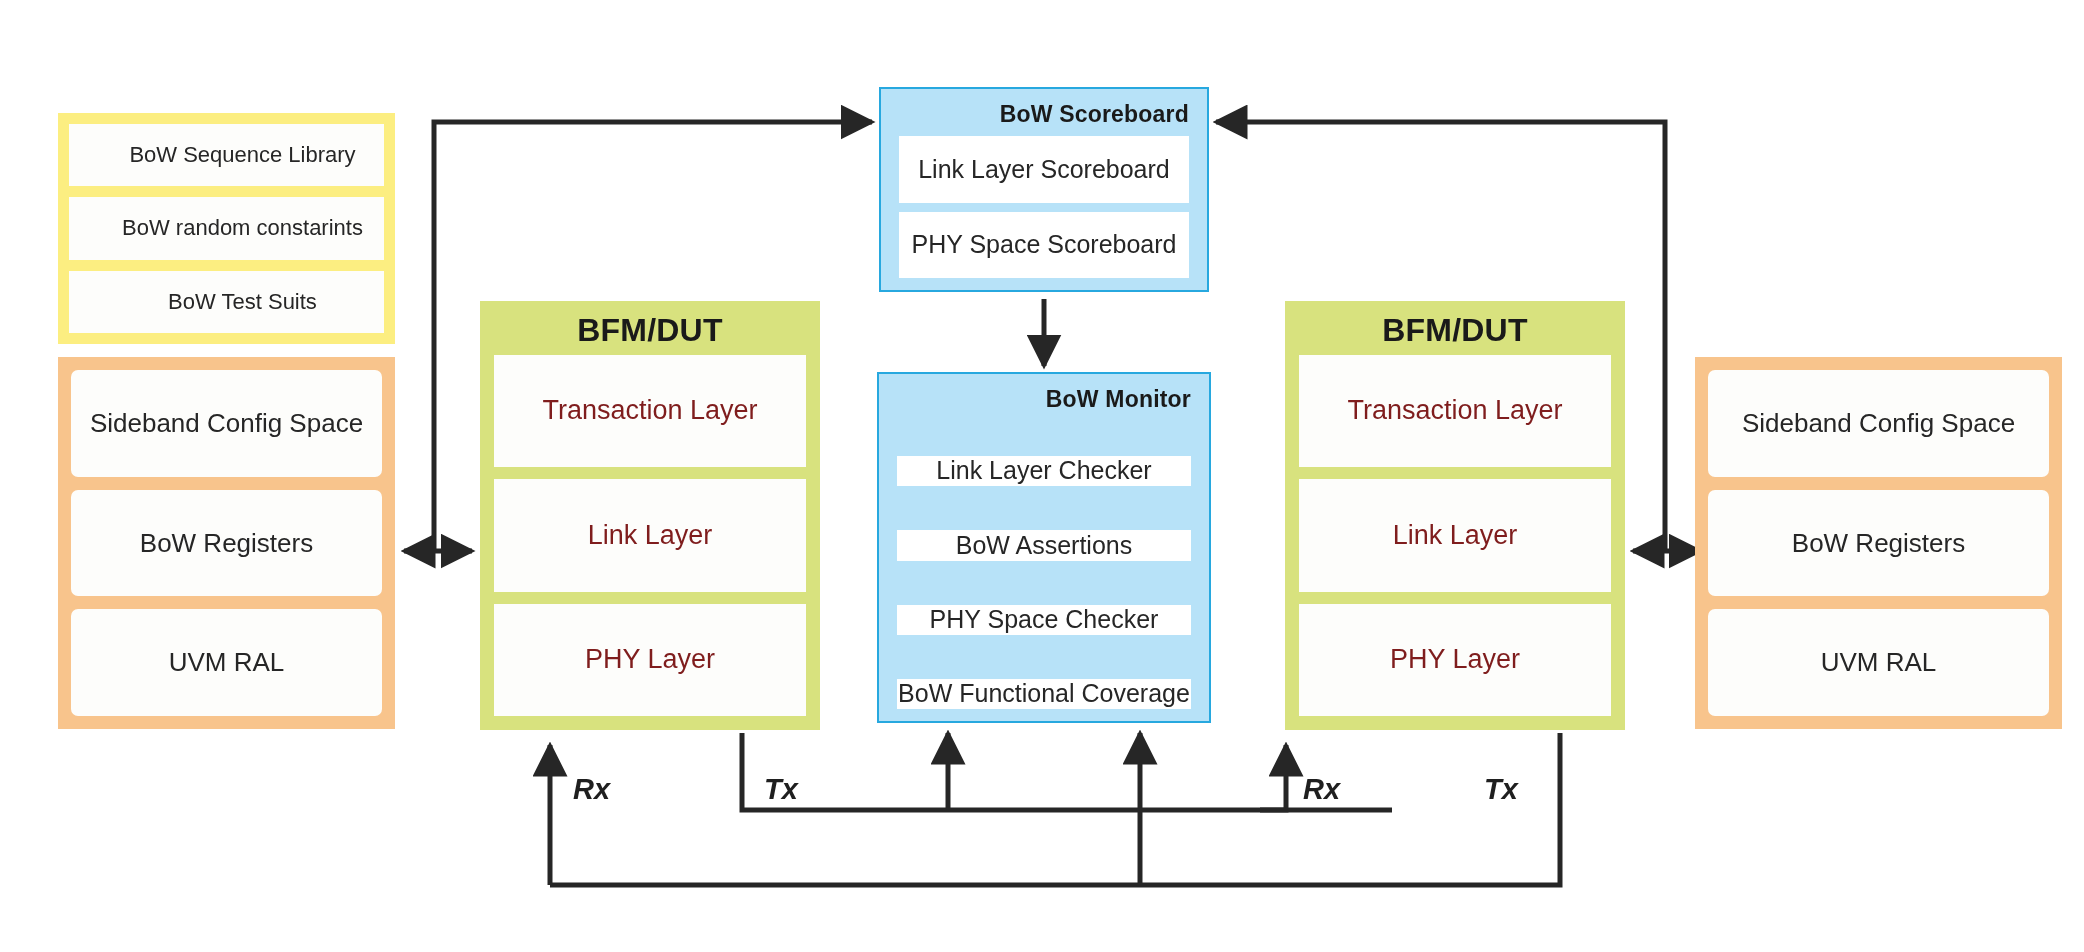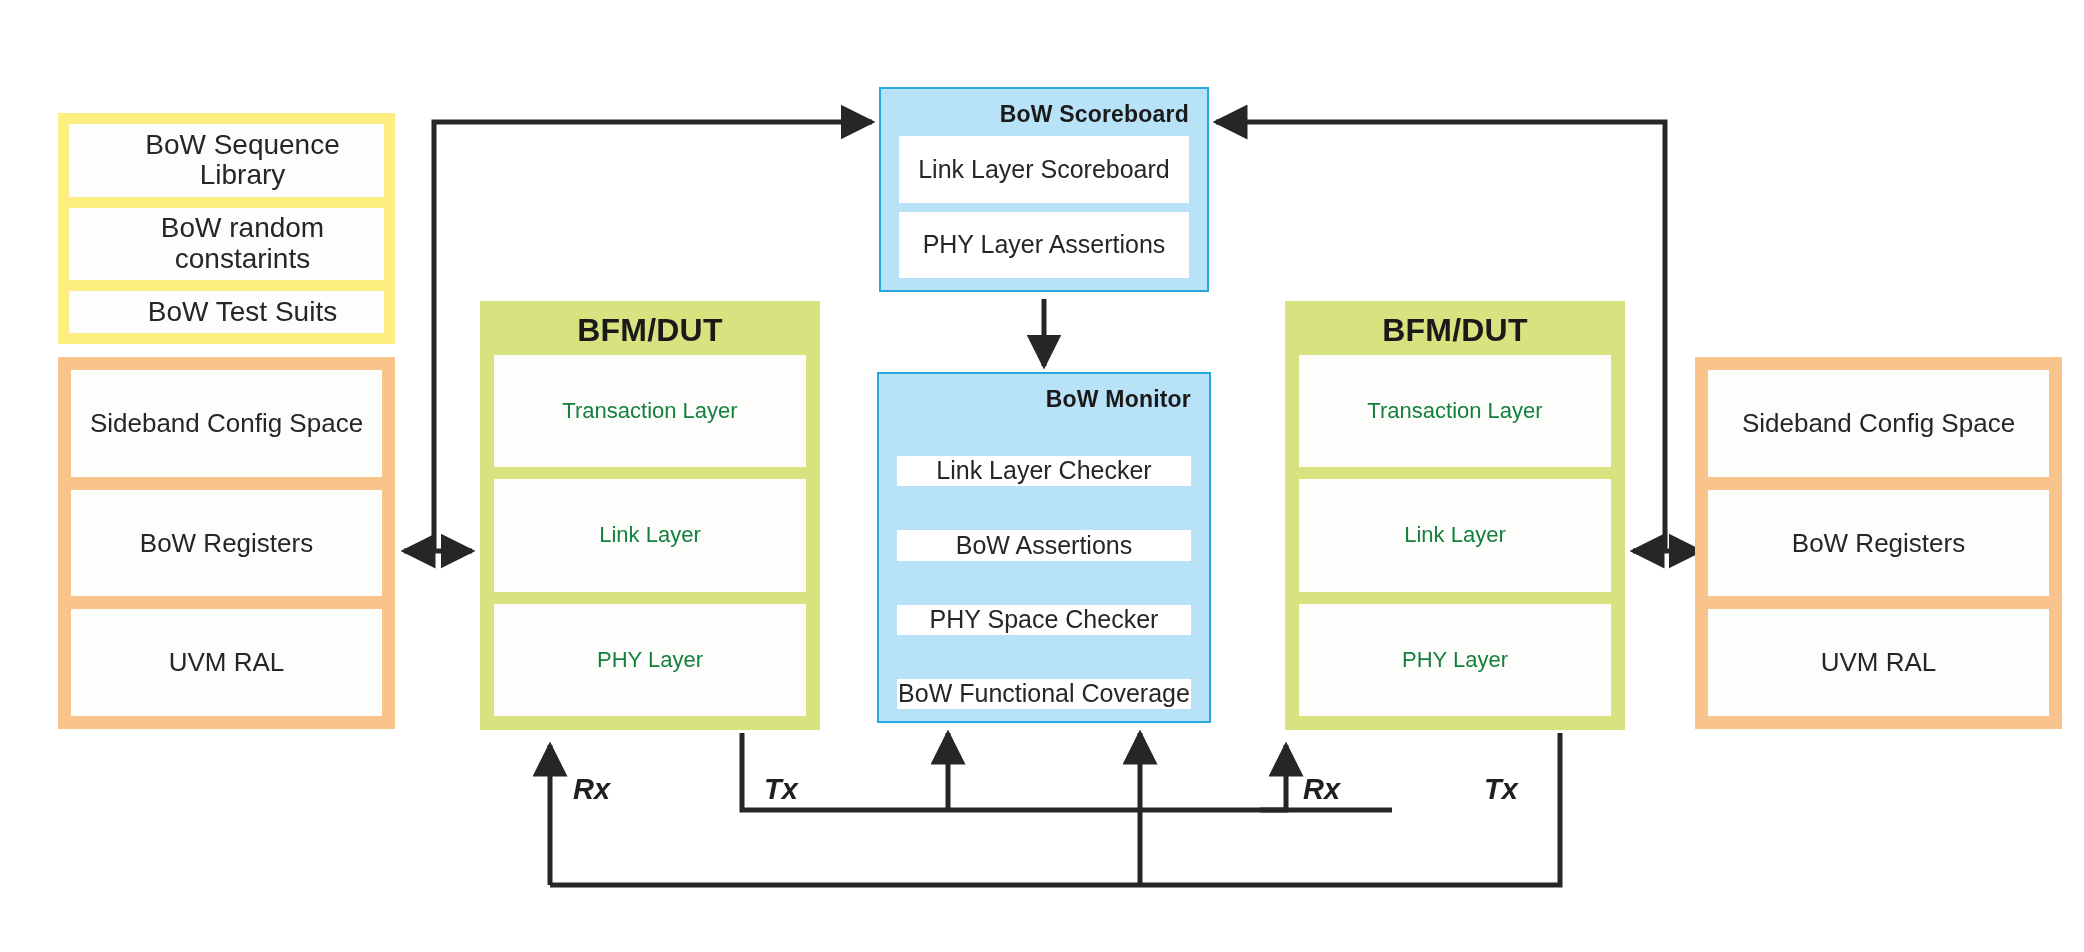--- a/index.html
+++ b/index.html
@@ -55,44 +55,44 @@
     flex: 1 1 auto;
   }
 
   
   .g-yellow {
     background: #fcee81;
     left: 58px; top: 113px;
     width: 337px; height: 231px;
     padding: 11px;
   }
-  .g-yellow .cell { margin-bottom: 11px; font-size: 28px; padding-left: 32px; }
+  .g-yellow .cell { margin-bottom: 11px; font-size: 22px; padding-left: 32px; }
   .g-yellow .cell:last-child { margin-bottom: 0; }
 
   
   .g-orange {
     background: #f8c48c;
     padding: 13px;
   }
-  .g-orange .cell { margin-bottom: 13px; }
+  .g-orange .cell { margin-bottom: 13px; border-radius: 7px; }
   .g-orange .cell:last-child { margin-bottom: 0; }
   .g-orange-left  { left: 58px;   top: 357px; width: 337px; height: 372px; }
   .g-orange-right { left: 1695px; top: 357px; width: 367px; height: 372px; }
 
   
   .g-green {
     background: #d8e27e;
     padding: 0 14px 14px 14px;
   }
   .g-green .cell { margin-bottom: 12px; }
   .g-green .cell:last-child { margin-bottom: 0; }
   .g-green-left  { left: 480px;  top: 301px; width: 340px; height: 429px; }
   .g-green-right { left: 1285px; top: 301px; width: 340px; height: 429px; }
   .g-green .group-title { font-size: 32px; padding-top: 13px; padding-bottom: 9px; }
-  .g-green .cell { font-size: 22px; color: #15803d; }
+  .g-green .cell { font-size: 27px; color: #7f1d1d; }
 
   
   .g-blue {
     background: #b7e2f8;
     border: 2px solid #27a8df;
     padding: 0 18px 12px 18px;
   }
   .g-blue .group-title { font-size: 23px; padding-bottom: 10px; text-align: right; }
   .g-blue .cell { margin-bottom: 9px; background:#ffffff; font-size: 25px; }
   .g-blue .cell:last-child { margin-bottom: 0; }
@@ -189,21 +189,21 @@
   <div class="group g-green g-green-left">
     <div class="group-title">BFM/DUT</div>
     <div class="cell">Transaction Layer</div>
     <div class="cell">Link Layer</div>
     <div class="cell">PHY Layer</div>
   </div>
 
   <div class="group g-blue g-scoreboard">
     <div class="group-title">BoW Scoreboard</div>
     <div class="cell">Link Layer Scoreboard</div>
-    <div class="cell">PHY Layer Assertions</div>
+    <div class="cell">PHY Space Scoreboard</div>
   </div>
 
   <div class="group g-blue g-monitor">
     <div class="group-title">BoW Monitor</div>
     <div class="cell">Link Layer Checker</div>
     <div class="cell">BoW Assertions</div>
     <div class="cell">PHY Space Checker</div>
     <div class="cell">BoW Functional Coverage</div>
   </div>
 

